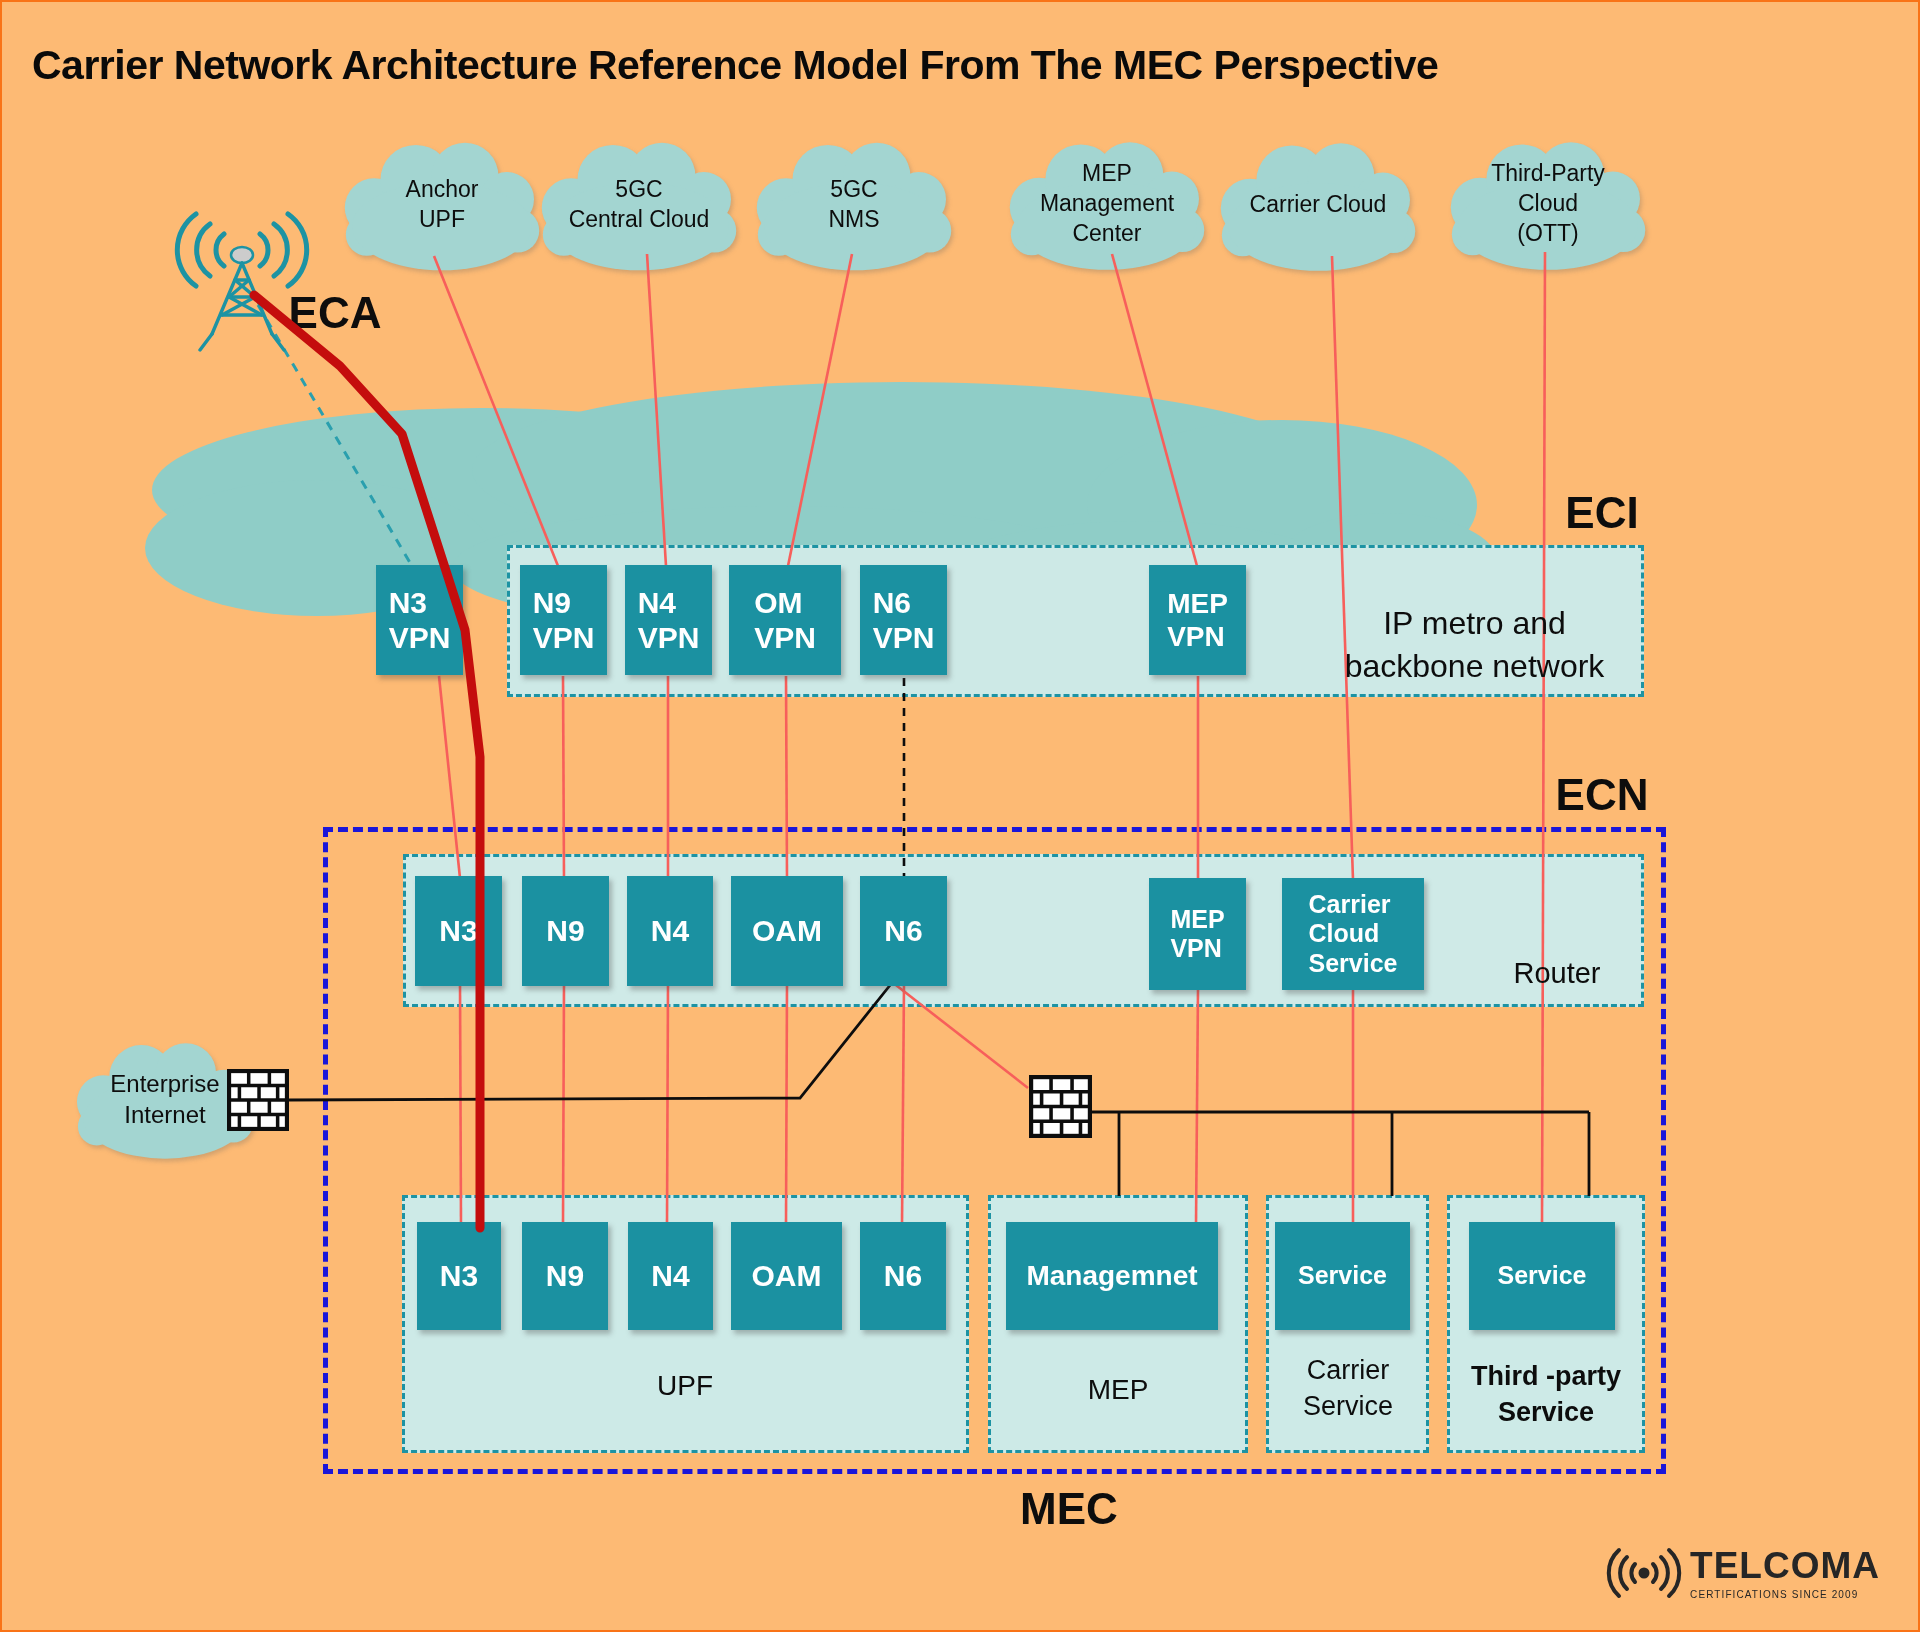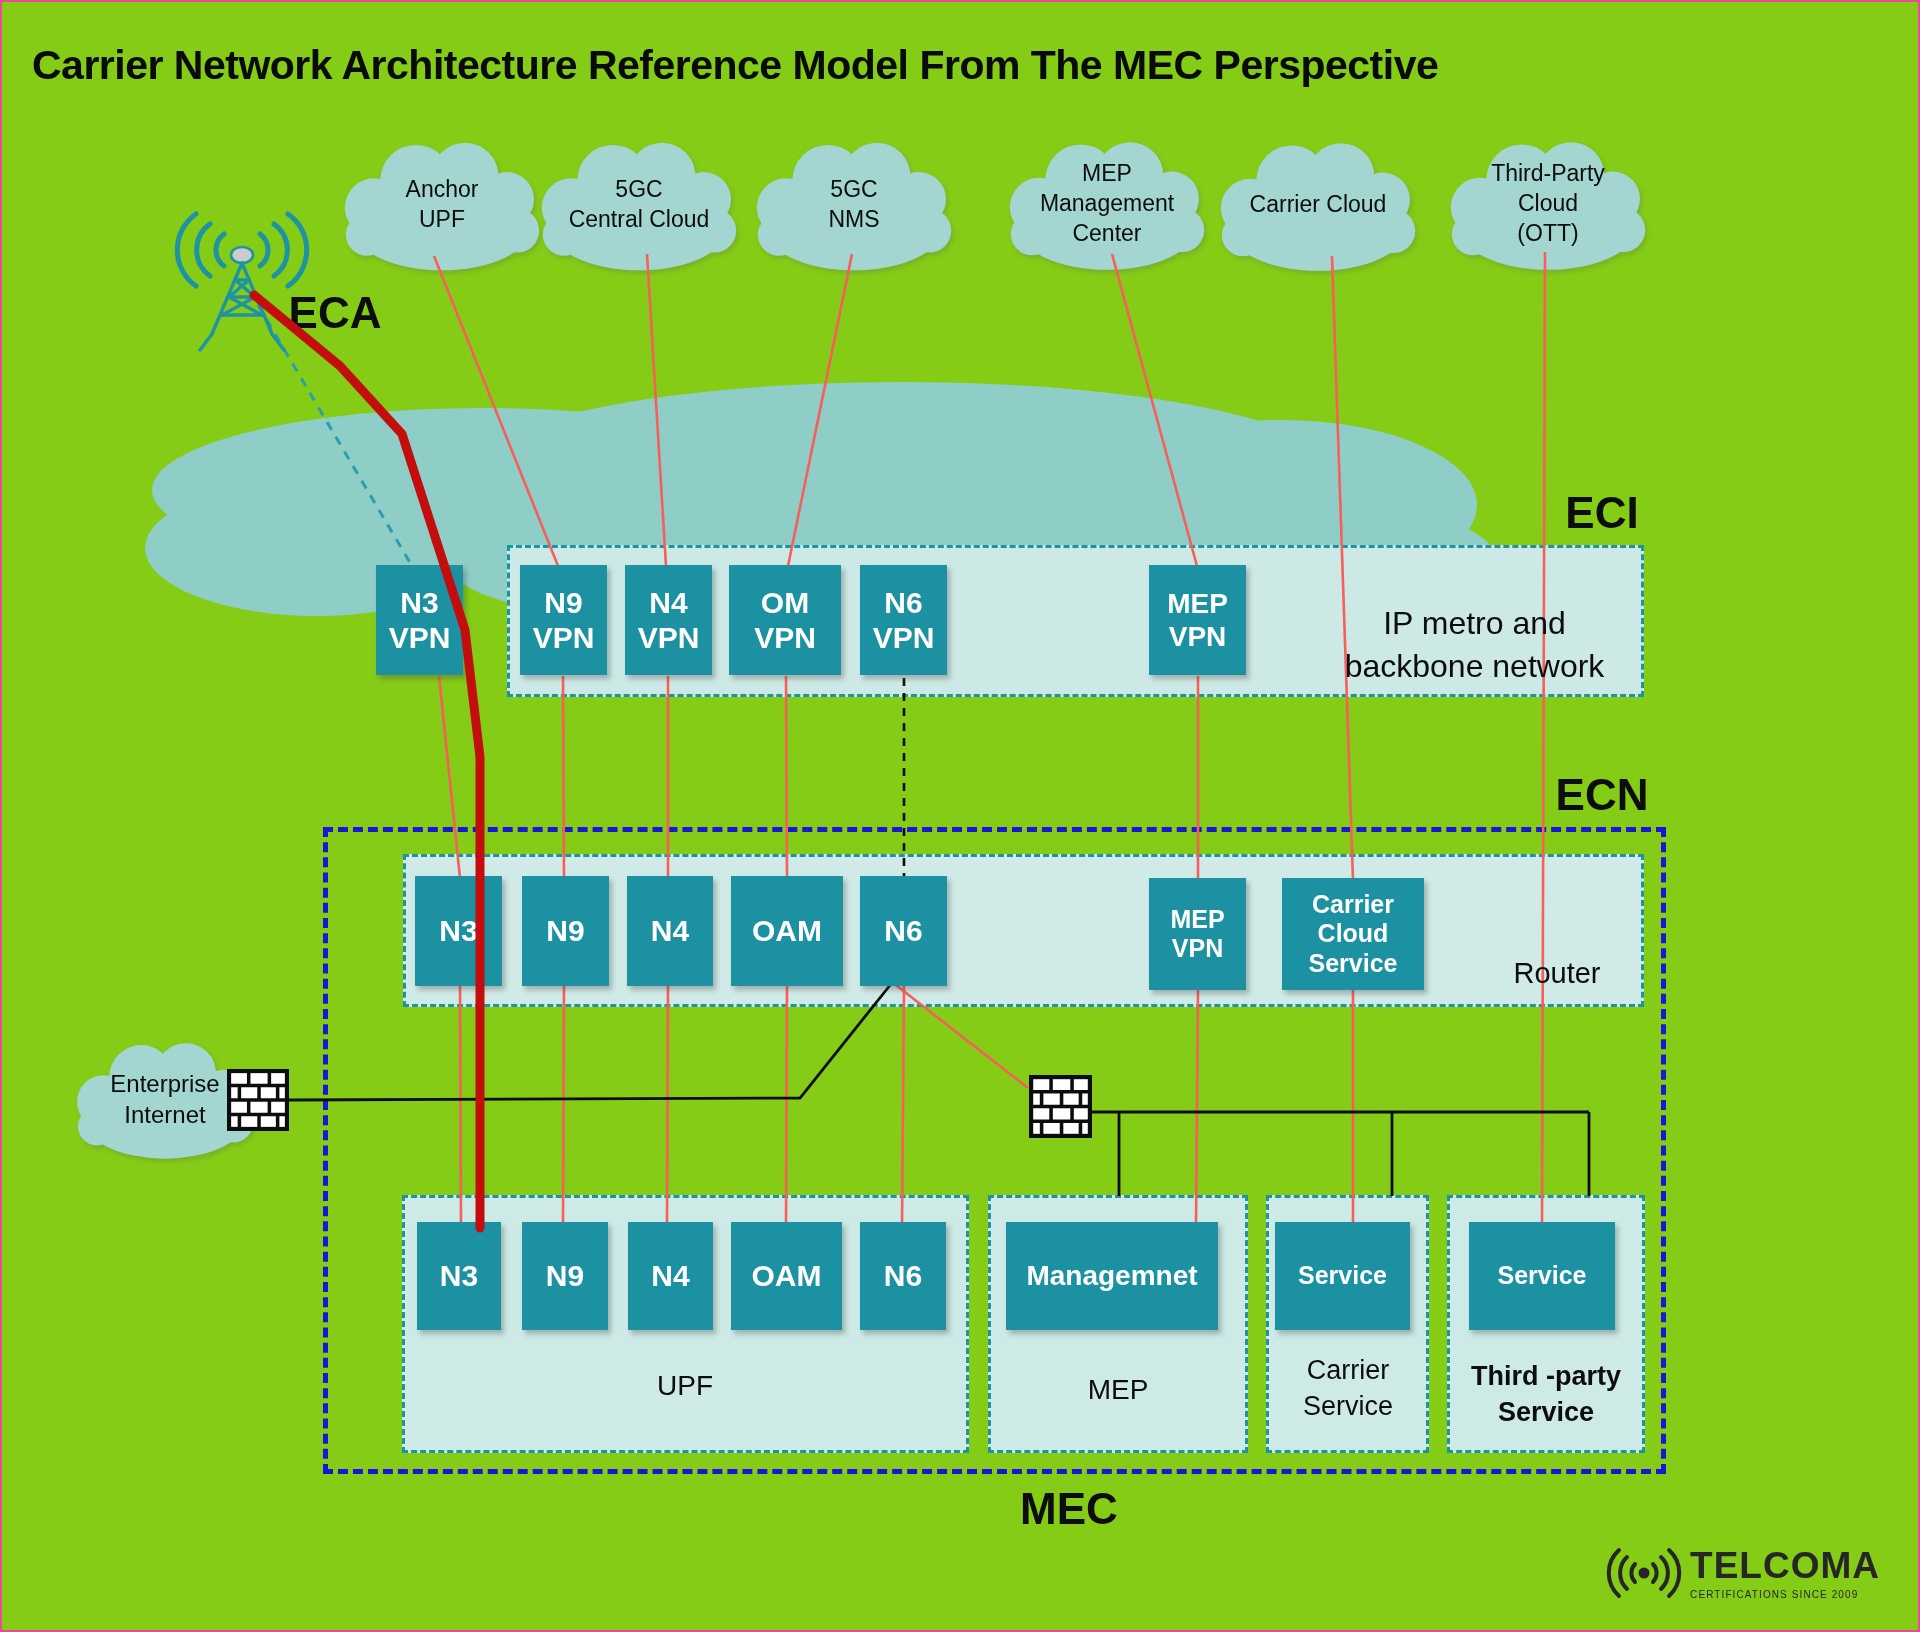--- a/index.html
+++ b/index.html
@@ -1,30 +1,30 @@
 <!DOCTYPE html>
 <html><head>
 <meta charset="utf-8">
 <style>
   html,body{margin:0;padding:0;background:#e8e8e8;}
-  #canvas{position:relative;width:1920px;height:1632px;background:#84cc16;
-    border:2px solid #ec4899;box-sizing:border-box;overflow:hidden;
+  #canvas{position:relative;width:1920px;height:1632px;background:#fdba74;
+    border:2px solid #f97316;box-sizing:border-box;overflow:hidden;
     font-family:"Liberation Sans","DejaVu Sans",sans-serif;color:#0d0d0d;padding-left:28px;}
   .abs{position:absolute;}
   .title{position:absolute;left:30px;top:40px;font-size:41px;font-weight:700;
     letter-spacing:-0.5px;color:#0a0a0a;}
   
   .cloud{position:absolute;display:flex;align-items:center;justify-content:center;}
   .cloud svg{position:absolute;left:0;top:0;width:100%;height:100%;
     filter:drop-shadow(2px 3px 2px rgba(90,90,90,.25));}
   .cloud-label{position:relative;z-index:2;font-size:23px;font-weight:500;text-align:center;
     line-height:1.3;white-space:pre-line;}
   
   .box{position:absolute;background:#1b91a1;color:#ffffff;display:flex;align-items:center;
-    justify-content:center;text-align:center;font-weight:600;line-height:1.18;
+    justify-content:center;text-align:left;font-weight:600;line-height:1.18;
     white-space:pre-line;box-shadow:3px 4px 5px rgba(70,70,70,.35);z-index:4;}
   .fs30{font-size:30px;} .fs28{font-size:28px;} .fs26{font-size:25px;}
   
   .panel{position:absolute;background:#cfeae7;border:3px dashed #1d93a3;box-sizing:border-box;z-index:2;}
   .ecn{position:absolute;border:5px dashed #1a16d9;box-sizing:border-box;background:transparent;z-index:2;}
   .label{position:absolute;white-space:pre-line;text-align:center;z-index:4;color:#0d0d0d;}
   .big{font-size:44px;font-weight:600;}
   .med{font-size:29px;font-weight:500;}
   svg.layer{position:absolute;left:0;top:0;z-index:3;}
   svg.toplayer{position:absolute;left:0;top:0;z-index:5;}

